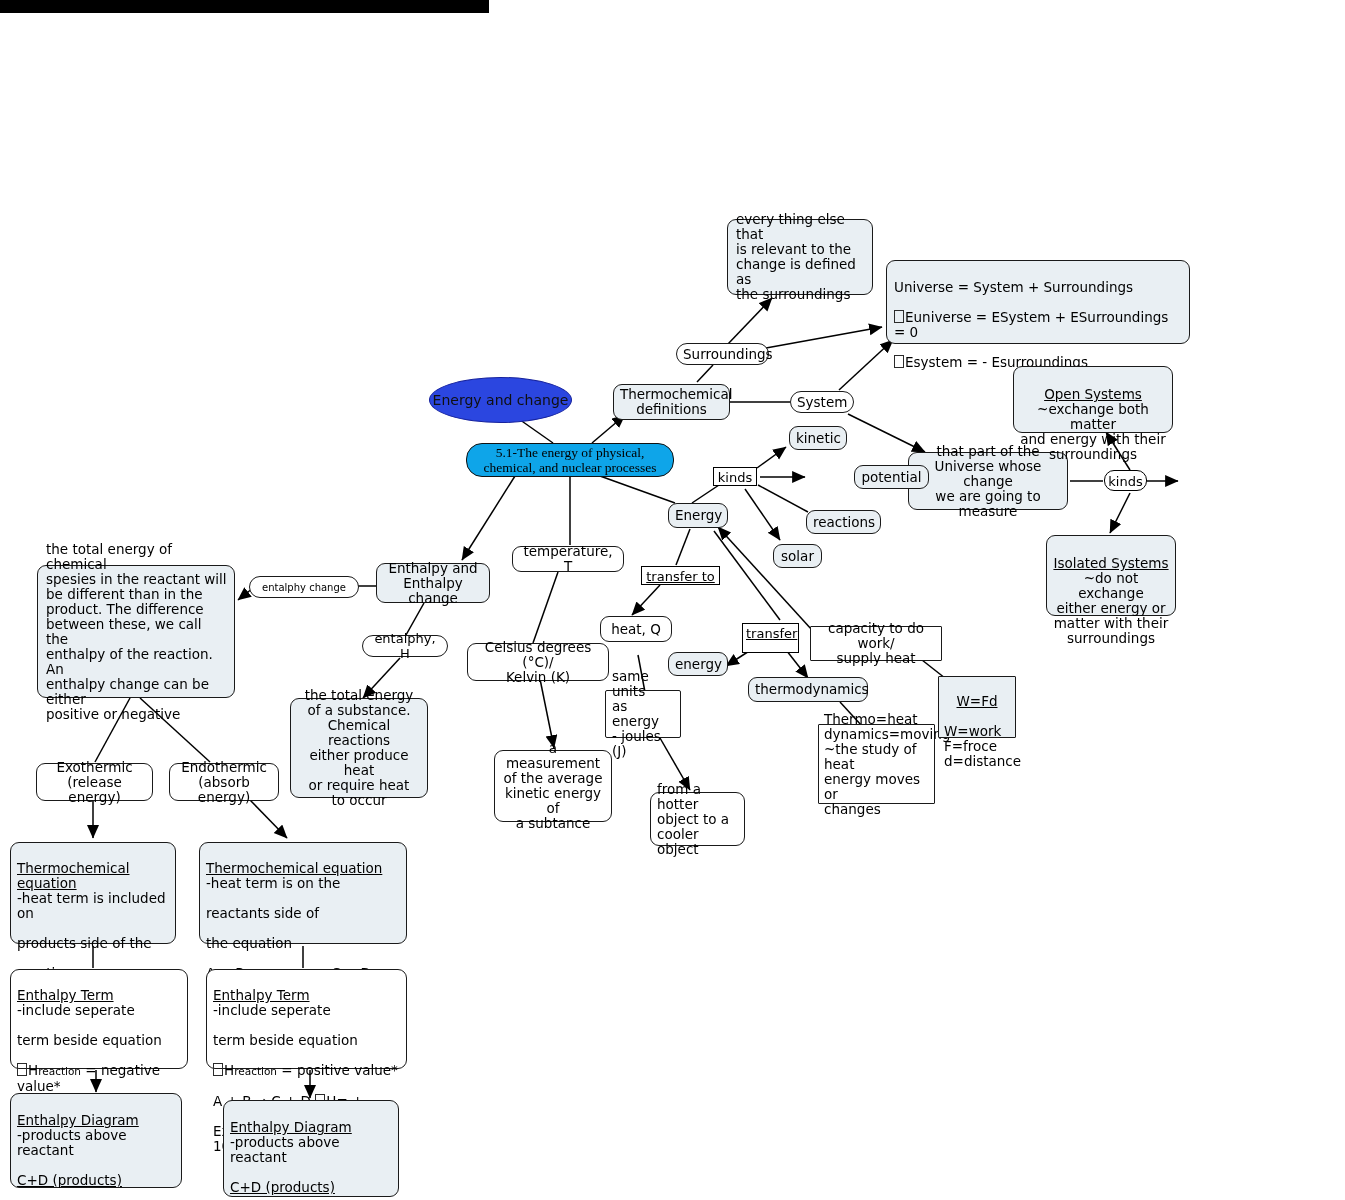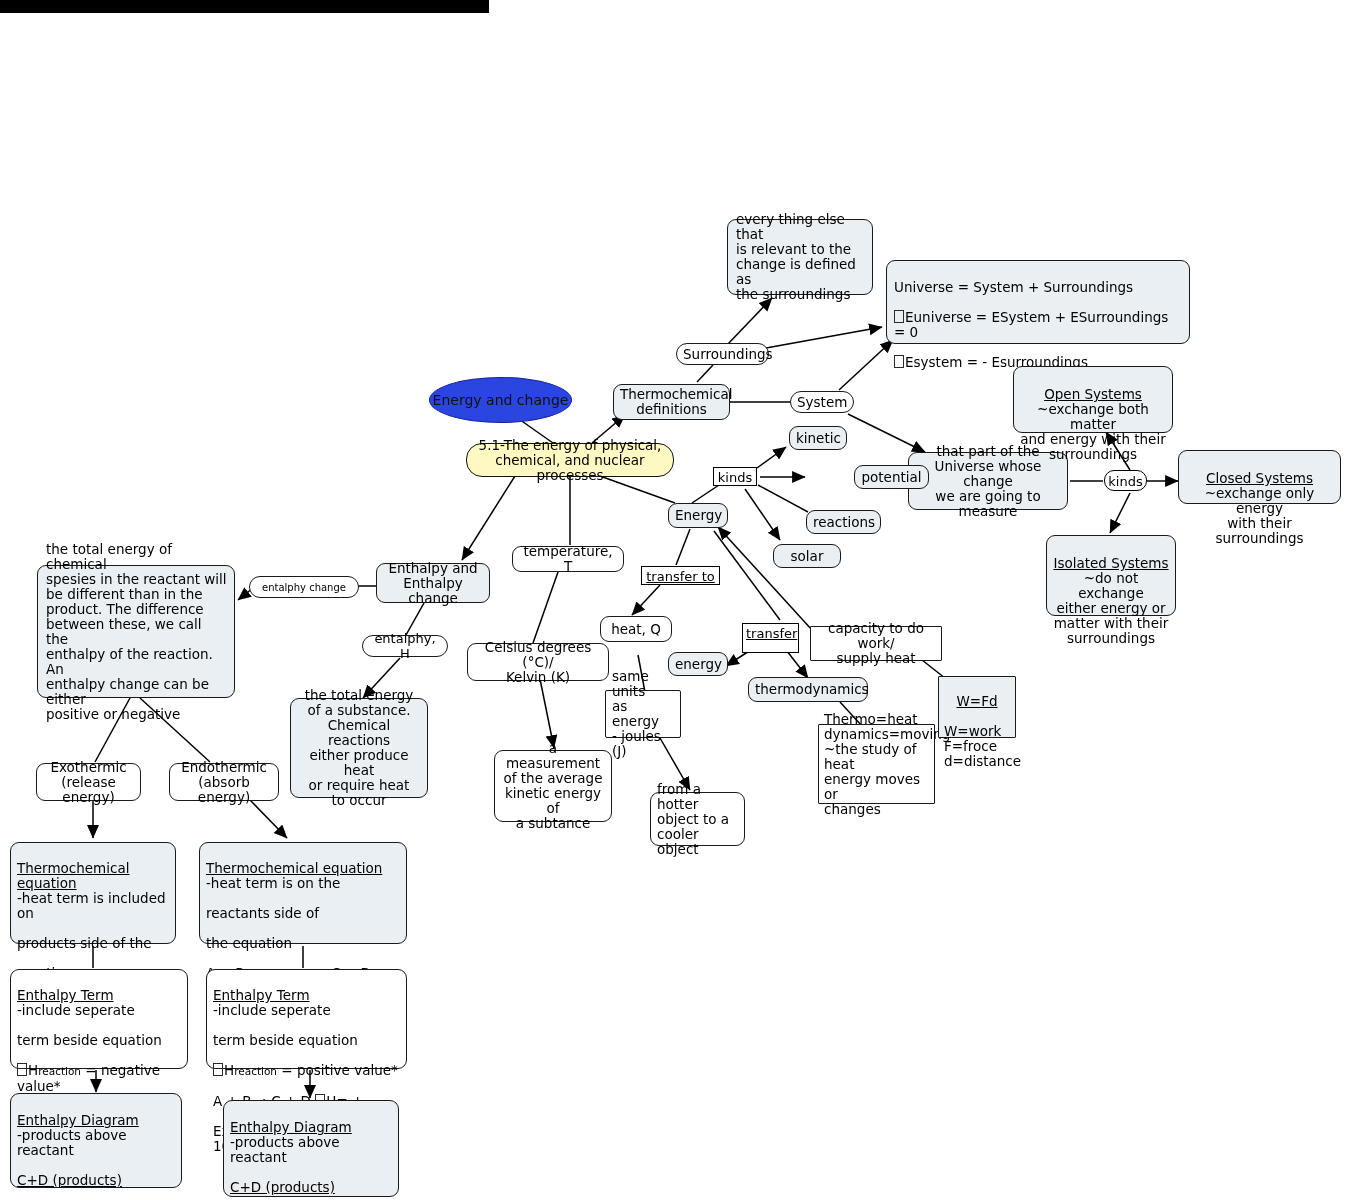--- a/index.html
+++ b/index.html
@@ -48,21 +48,21 @@
 
   
   .ellipse{
     position:absolute;border-radius:50%;
     background:#2b46e0;border:1.3px solid #17239e;
     color:#101010;font-size:14px;
     display:flex;align-items:center;justify-content:center;
     text-align:center;
   }
   
-  .cyan{background:#fef9c3;border:1.4px solid #111;border-radius:16px;}
+  .cyan{background:#0ea5e9;border:1.4px solid #111;border-radius:16px;font-family:Liberation Serif, serif;}
 
   .u{text-decoration:underline;}
   .sub{font-size:10.5px;vertical-align:baseline;}
   .tofu{
     display:inline-block;width:8px;height:11px;
     border:1px solid #2b2b2b;vertical-align:-1px;margin-right:1px;
   }
   .txt{display:block;width:100%;}
 </style>
 </head>
@@ -208,25 +208,20 @@
 we are going to measure</span>
   </div>
 
   <div class="node" style="left:1013px;top:366px;width:160px;height:67px;display:block;padding-top:5px;">
     <span class="u">Open Systems</span>
     <span class="txt">~exchange both matter
 and energy with their
 surroundings</span>
   </div>
 
-  <div class="node" style="left:1178px;top:450px;width:163px;height:54px;display:block;padding-top:5px;">
-    <span class="u"> Closed Systems</span>
-    <span class="txt">~exchange only energy
-with their surroundings</span>
-  </div>
 
   <div class="node" style="left:1046px;top:535px;width:130px;height:81px;display:block;padding-top:5px;">
     <span class="u">Isolated Systems</span>
     <span class="txt">~do not exchange
 either energy or
 matter with their
 surroundings</span>
   </div>
 
   <div class="linklabel round" style="left:1104px;top:470px;width:43px;height:21px;line-height:19px;background:#fff;">
@@ -243,21 +238,21 @@
 
   <div class="node" style="left:789px;top:426px;width:58px;height:24px;">
     <span class="txt">kinetic</span>
   </div>
   <div class="node" style="left:854px;top:465px;width:75px;height:24px;">
     <span class="txt">potential</span>
   </div>
   <div class="node" style="left:806px;top:510px;width:75px;height:24px;">
     <span class="txt">reactions</span>
   </div>
-  <div class="node" style="left:773px;top:544px;width:68px;height:24px;">
+  <div class="node" style="left:773px;top:544px;width:49px;height:24px;">
     <span class="txt">solar</span>
   </div>
 
   <div class="linklabel" style="left:641px;top:566px;width:79px;height:19px;line-height:17px;">
     <span>transfer to</span>
   </div>
 
   <div class="node white" style="left:600px;top:616px;width:72px;height:26px;">
     <span class="txt">heat, Q</span>
   </div>
@@ -348,21 +343,21 @@
 
   <div class="node" style="left:290px;top:698px;width:138px;height:100px;">
     <span class="txt">the total energy
 of a substance.
 Chemical reactions
 either produce heat
 or require heat
 to occur</span>
   </div>
 
-  <div class="node white" style="left:36px;top:763px;width:105px;height:38px;">
+  <div class="node white" style="left:36px;top:763px;width:117px;height:38px;">
     <span class="txt">Exothermic
 (release energy)</span>
   </div>
 
   <div class="node white" style="left:169px;top:763px;width:110px;height:38px;">
     <span class="txt">Endothermic
 (absorb energy)</span>
   </div>
 
   <div class="node left" style="left:10px;top:842px;width:166px;height:102px;display:block;padding:3px 6px;">

